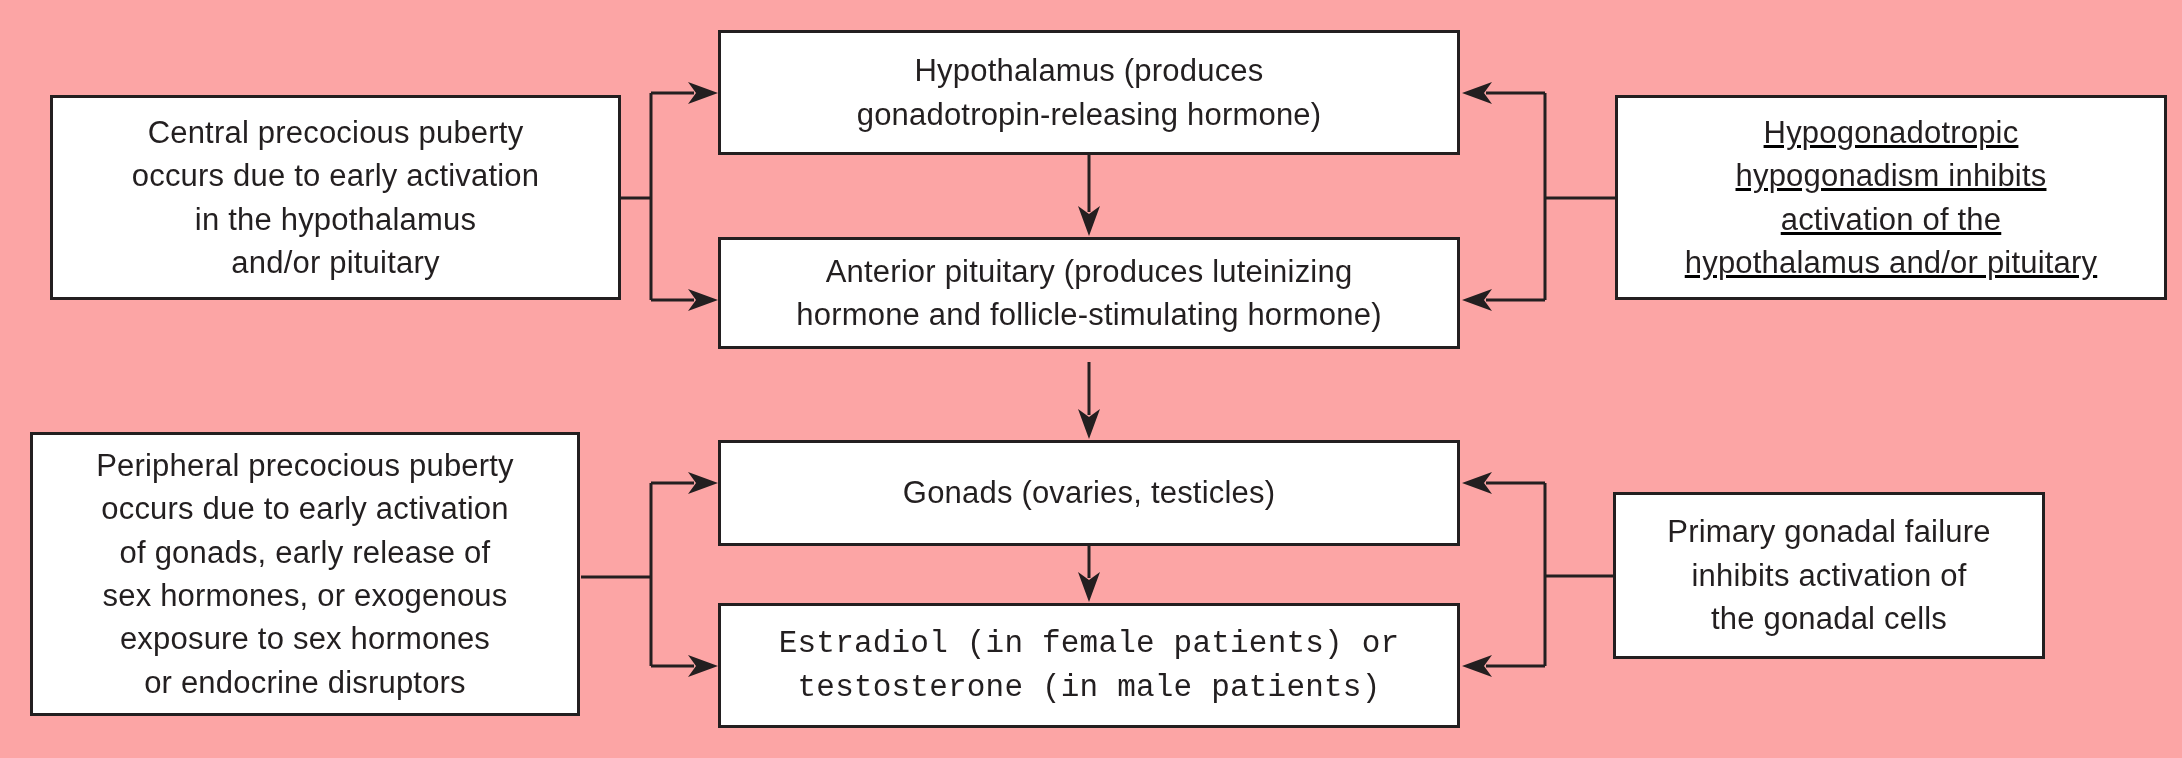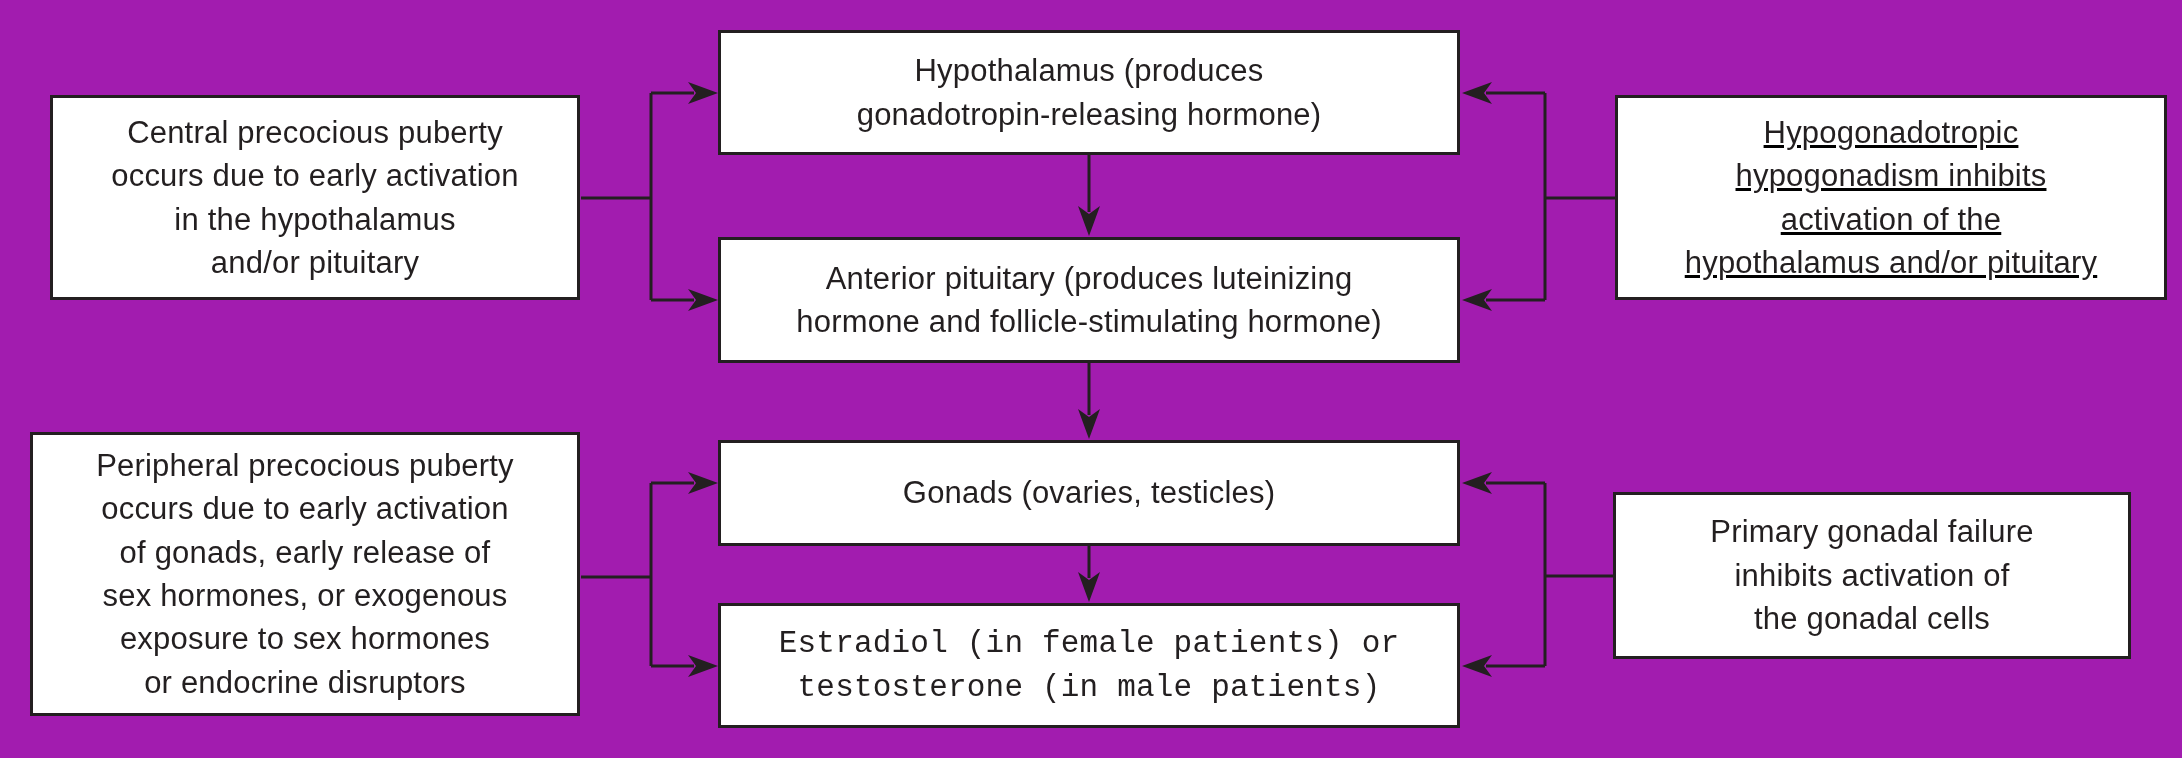--- a/index.html
+++ b/index.html
@@ -4,21 +4,21 @@
 <style>
   html, body {
     margin: 0;
     padding: 0;
     background: #ffffff;
   }
   .canvas {
     position: relative;
     width: 2182px;
     height: 758px;
-    background: #a21caf;
+    background: #fca5a5;
     overflow: hidden;
     font-family: "Liberation Sans", "DejaVu Sans", sans-serif;
   }
   .connectors {
     position: absolute;
     left: 0;
     top: 0;
     width: 2182px;
     height: 758px;
   }
@@ -36,29 +36,29 @@
     display: block;
     white-space: pre-line;
     text-align: center;
     color: #231f20;
     font-size: 31px;
     line-height: 1.40;
     letter-spacing: 0.2px;
   }
   
   .n-hypothalamus      { left: 718px;  top: 30px;  width: 742px; height: 125px; }
-  .n-anterior          { left: 718px;  top: 237px; width: 742px; height: 126px; }
+  .n-anterior          { left: 718px;  top: 237px; width: 742px; height: 112px; }
   .n-gonads            { left: 718px;  top: 440px; width: 742px; height: 106px;  }
   .n-estradiol         { left: 718px;  top: 603px; width: 742px; height: 125px; font-family: Liberation Mono, monospace; }
   
-  .n-central           { left: 50px;   top: 95px;  width: 530px; height: 205px; }
+  .n-central           { left: 50px;   top: 95px;  width: 571px; height: 205px; }
   .n-peripheral        { left: 30px;   top: 432px; width: 550px; height: 284px; }
   
   .n-hypogonadotropic  { left: 1615px; top: 95px;  width: 552px; height: 205px; text-decoration: underline; }
-  .n-primary           { left: 1613px; top: 492px; width: 518px; height: 167px; }
+  .n-primary           { left: 1613px; top: 492px; width: 432px; height: 167px; }
 </style>
 </head>
 <body>
 
 <div class="canvas">
 
   <svg class="connectors" viewBox="0 0 2182 758" xmlns="http://www.w3.org/2000/svg" stroke="#231f20" stroke-width="3" fill="none">
 
     <g>
       <path d="M 581 198 H 651 M 651 93 V 300 M 651 93 H 694 M 651 300 H 694"></path>

